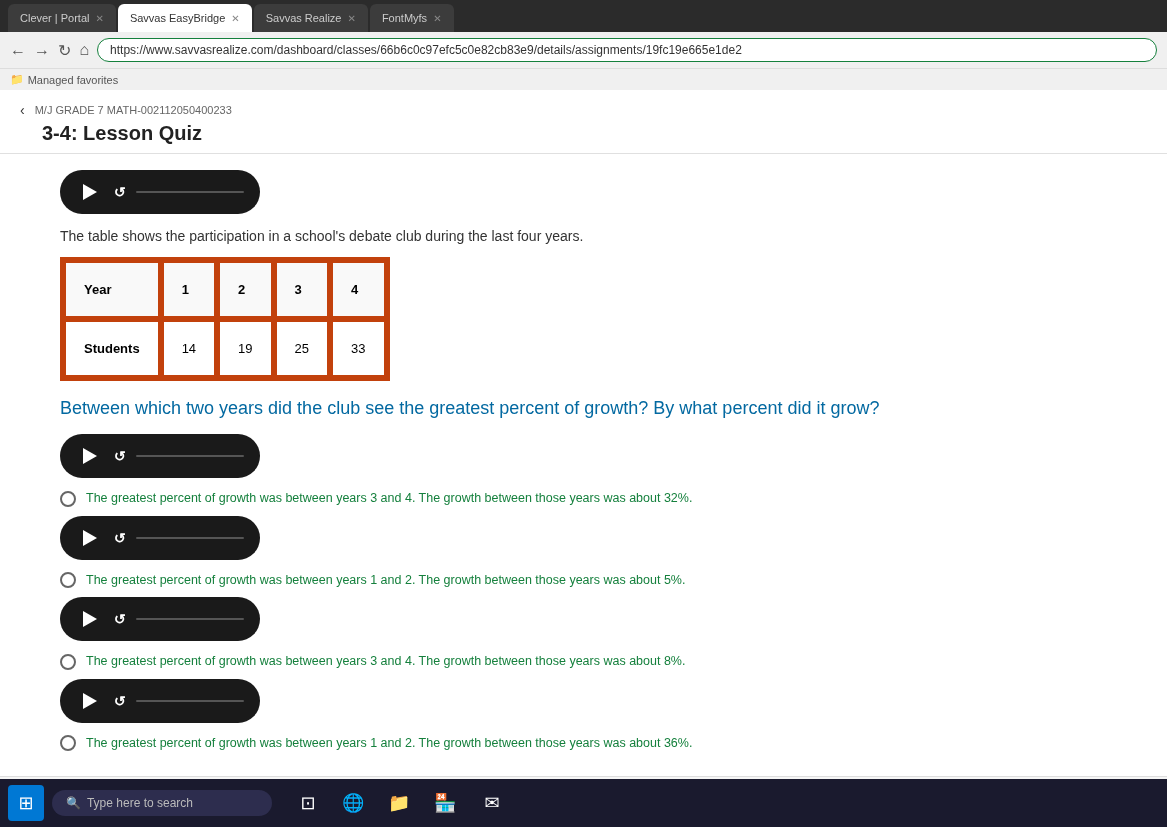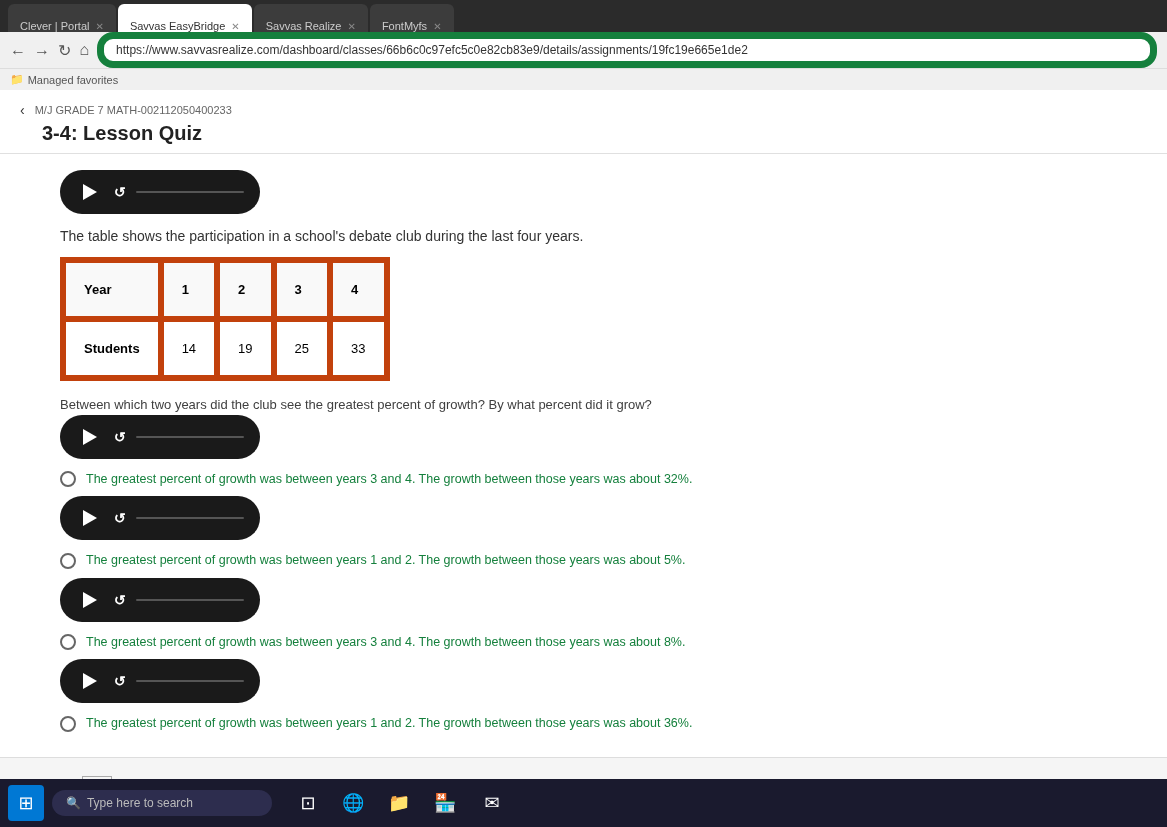--- a/index.html
+++ b/index.html
@@ -22,21 +22,21 @@
       display: flex;
       background: #2b2b2b;
       height: 32px;
       align-items: flex-end;
       padding: 0 8px;
     }
     .tab {
       height: 28px;
       padding: 0 12px;
       display: flex;
-      align-items: flex-end;
+      align-items: center;
       font-size: 11px;
       color: #ccc;
       background: #3c3c3c;
       border-radius: 6px 6px 0 0;
       margin-right: 2px;
       white-space: nowrap;
       max-width: 180px;
       overflow: hidden;
     }
     .tab.active {
@@ -59,21 +59,21 @@
     .nav-btn {
       font-size: 16px;
       color: #555;
       cursor: pointer;
       background: none;
       border: none;
     }
     .url-box {
       flex: 1;
       background: white;
-      border: 7px solid #15803d;
+      border: 1px solid #15803d;
       border-radius: 16px;
       padding: 4px 12px;
       font-size: 12px;
       color: #333;
     }
     .managed-favorites {
       background: #f0f0f0;
       padding: 2px 10px;
       font-size: 11px;
       color: #555;
@@ -181,23 +181,23 @@
     }
     .data-table th {
       font-weight: bold;
       background: #f9f9f9;
     }
     .data-table td {
       background: white;
     }
 
     .question2-text {
-      font-size: 13px;
-      color: #404040;
-      margin-bottom: 0;
+      font-size: 18px;
+      color: #0369a1;
+      margin-bottom: 12px;
       line-height: 1.5;
     }
 
     
     .answer-option {
       margin-bottom: 8px;
     }
     .option-row {
       display: flex;
       align-items: center;

